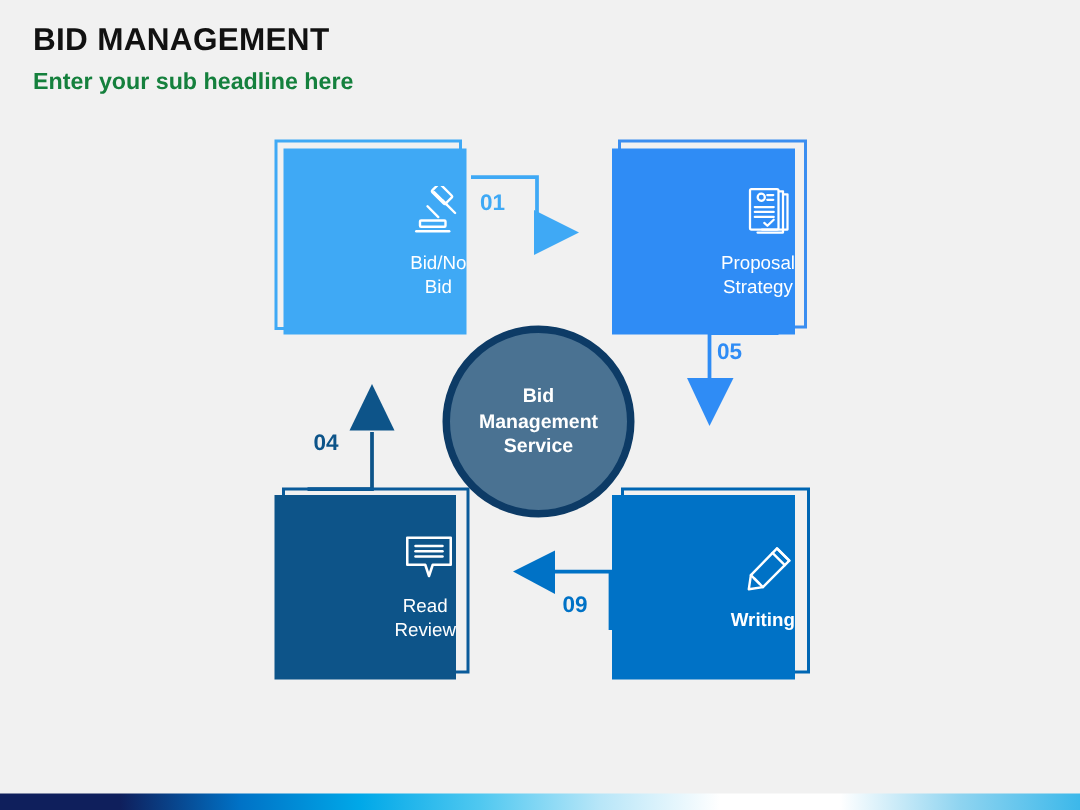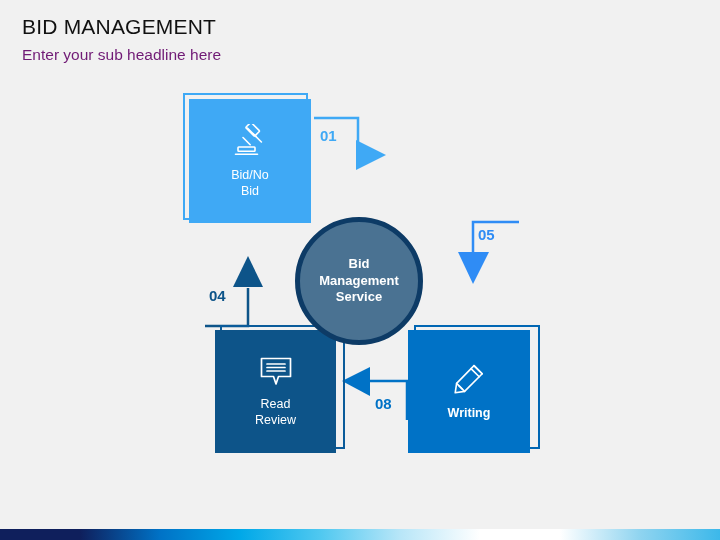--- a/index.html
+++ b/index.html
@@ -17,31 +17,31 @@
 
   
   #header {
     position: absolute;
     left: 22px;
     top: 14px;
     width: 600px;
   }
   #page-title {
     font-size: 21px;
-    font-weight: normal;
+    font-weight: bold;
     color: #111111;
     letter-spacing: 0.2px;
     line-height: 1.2;
     margin: 0;
     white-space: nowrap;
   }
   #page-subtitle {
     font-size: 15.5px;
-    font-weight: normal;
-    color: #701a75;
+    font-weight: bold;
+    color: #15803d;
     margin: 7px 0 0 0;
     line-height: 1.2;
     white-space: nowrap;
   }
 
   
   #diagram {
     position: absolute;
     left: 0;
     top: 0;
@@ -58,21 +58,21 @@
     box-sizing: border-box;
     border-style: solid;
     border-width: 2px;
     background: transparent;
   }
   .node-fill {
     position: absolute;
     box-sizing: border-box;
     display: flex;
     flex-direction: column;
-    align-items: center;
+    align-items: flex-end;
     justify-content: center;
   }
   .node-icon {
     display: block;
     margin-bottom: 9px;
   }
   .node-label {
     color: #ffffff;
     font-size: 12.5px;
     line-height: 1.28;
@@ -90,21 +90,21 @@
   #node-proposal-strategy           { left: 408px; top: 93px;  width: 130px; height: 130px; }
   #node-proposal-strategy .node-frame { left: 4px; top: 0px;  width: 126px; height: 126px; border-color: #3b8ef0; }
   #node-proposal-strategy .node-fill  { left: 0px; top: 6px;  width: 122px; height: 124px; background: #2f8cf5; }
 
   
   #node-writing           { left: 408px; top: 325px; width: 132px; height: 128px; }
   #node-writing .node-frame { left: 6px;  top: 0px;  width: 126px; height: 124px; border-color: #0066b3; }
   #node-writing .node-fill  { left: 0px;  top: 5px;  width: 122px; height: 123px; background: #0072c6; font-weight: bold; }
 
   
-  #node-read-review           { left: 183px; top: 325px; width: 130px; height: 128px; margin-left: 32px; }
+  #node-read-review           { left: 183px; top: 325px; width: 130px; height: 128px; }
   #node-read-review .node-frame { left: 5px;  top: 0px;  width: 125px; height: 124px; border-color: #0a5b9a; }
   #node-read-review .node-fill  { left: 0px;  top: 5px;  width: 121px; height: 123px; background: #0d5489; }
 
   
   #center-hub {
     position: absolute;
     left: 295px;
     top: 217px;
     width: 128px;
     height: 128px;
@@ -199,20 +199,41 @@
           <line x1="12.0" y1="13.5" x2="19.2" y2="20.7"></line>
           <rect x="7.0" y="23.0" width="17" height="4.2" rx="0.7"></rect>
           <line x1="4.5" y1="30.2" x2="26.5" y2="30.2"></line>
         </g>
       </svg>
       <div class="node-label">Bid/No
 Bid</div>
     </div>
   </div>
 
+  <div class="node" id="node-proposal-strategy">
+    <div class="node-frame" style="border-color: rgb(59, 142, 240);"></div>
+    <div class="node-fill" style="background: rgb(47, 140, 245);">
+      <svg class="node-icon" width="34" height="34" viewBox="0 0 34 34">
+        <g fill="none" stroke="#ffffff" stroke-width="1.5" stroke-linejoin="round" stroke-linecap="round">
+          <path d="M 26.5 5.5 L 29 5.5 L 29 29 L 12 29"></path>
+          <path d="M 23.5 3.5 L 26 3.5 L 26 31 L 9 31"></path>
+          <rect x="4" y="2" width="19" height="27" rx="1"></rect>
+          <circle cx="11.5" cy="7.5" r="2.4"></circle>
+          <line x1="15.5" y1="6.0" x2="19.5" y2="6.0"></line>
+          <line x1="15.5" y1="9.2" x2="19.5" y2="9.2"></line>
+          <line x1="7.2" y1="14.0" x2="19.8" y2="14.0"></line>
+          <line x1="7.2" y1="17.3" x2="19.8" y2="17.3"></line>
+          <line x1="7.2" y1="20.6" x2="19.8" y2="20.6"></line>
+          <polyline points="13.5,24.6 15.6,26.5 19.8,22.5"></polyline>
+        </g>
+      </svg>
+      <div class="node-label">Proposal
+Strategy</div>
+    </div>
+  </div>
 
   <div class="node" id="node-writing">
     <div class="node-frame" style="border-color: rgb(0, 102, 179);"></div>
     <div class="node-fill" style="background: rgb(0, 114, 198);">
       <svg class="node-icon" width="34" height="34" viewBox="0 0 34 34">
         <g fill="none" stroke="#ffffff" stroke-width="1.6" stroke-linejoin="round" stroke-linecap="round">
           <path d="M 22.0 3.6 L 30.2 11.8 L 12.6 29.4 L 3.2 30.8 L 4.6 21.4 Z"></path>
           <line x1="22.0" y1="3.6" x2="30.2" y2="11.8"></line>
           <path d="M 19.0 6.6 L 27.2 14.8"></path>
           <path d="M 4.6 21.4 L 12.6 29.4"></path>
@@ -240,18 +261,18 @@
   </div>
 
   <div id="center-hub" style="background: rgb(74, 114, 146); border-color: rgb(13, 59, 102);">
     <div id="center-hub-label">Bid
 Management
 Service</div>
   </div>
 
   <div class="step-number" id="step-num-01" style="color: rgb(63, 169, 245);">01</div>
   <div class="step-number" id="step-num-02" style="color: rgb(47, 140, 245);">05</div>
-  <div class="step-number" id="step-num-03" style="color: rgb(0, 114, 198);">08</div>
+  <div class="step-number" id="step-num-03" style="color: rgb(0, 114, 198);">09</div>
   <div class="step-number" id="step-num-04" style="color: rgb(13, 84, 137);">04</div>
 
 </div>
 
 <div id="bottom-bar" style="background: linear-gradient(to right, rgb(15, 31, 92) 0%, rgb(15, 31, 92) 11.1%, rgb(0, 114, 198) 22.2%, rgb(0, 168, 232) 33.3%, rgb(79, 200, 240) 44.4%, rgb(184, 230, 248) 55.6%, rgb(255, 255, 255) 66.7%, rgb(255, 255, 255) 77.8%, rgb(143, 212, 240) 88.9%, rgb(60, 184, 234) 100%);"></div>
 
 </body></html>

